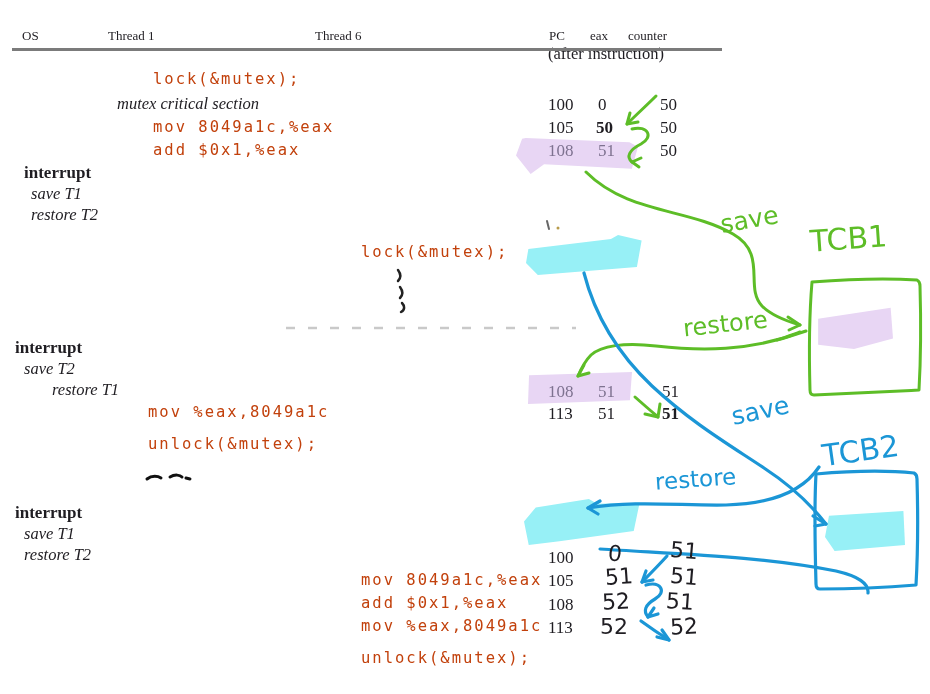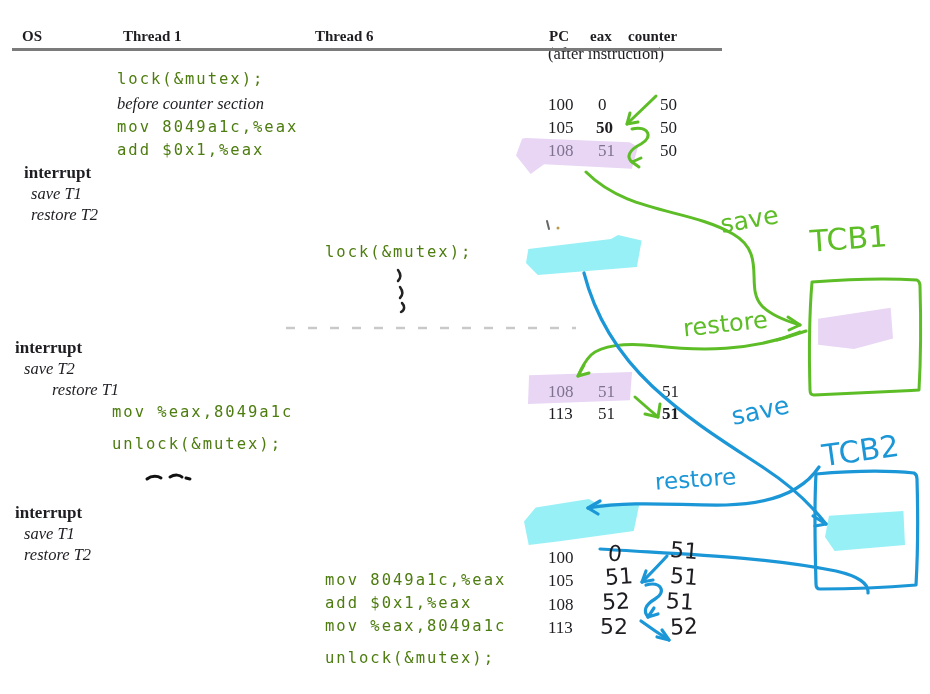--- a/index.html
+++ b/index.html
@@ -1,23 +1,23 @@
 <!DOCTYPE html>
 <html><head>
 <meta charset="utf-8">
 <style>
   html,body{margin:0;padding:0;background:#fff;}
   .stage{position:relative;width:930px;height:694px;background:#ffffff;overflow:hidden;
          font-family:"Liberation Serif",serif;color:#1f1d22;}
   .abs{position:absolute;white-space:pre;line-height:1;}
-  .hdr{font-weight:bold;font-size:15px;z-index:2;}
+  .hdr{font-weight:normal;font-size:13px;z-index:2;}
   .plain{font-size:16.5px;z-index:2;}
   .ital{font-style:italic;font-size:16.5px;z-index:2;}
   .bital{font-weight:bold;font-size:17px;z-index:2;}
-  .mono{font-family:"DejaVu Sans Mono",monospace;font-size:15.5px;letter-spacing:2px;color:#4d7c0f;z-index:2;}
+  .mono{font-family:"DejaVu Sans Mono",monospace;font-size:15.5px;letter-spacing:2px;color:#c2410c;z-index:2;margin-left:36px;}
   .num{font-size:17px;z-index:2;}
   .b{font-weight:bold;}
   .muted{color:#7e7290;}
   .hand{font-family:"DejaVu Sans",sans-serif;z-index:5;}
   .ink-g{color:#5dbd27;}
   .ink-b{color:#1b96d6;}
   .hl{position:absolute;z-index:1;}
   .purple{background:#e8d6f4;}
   .cyan{background:#97f0f6;}
   .rule{position:absolute;background:#7b7b7b;z-index:2;}
@@ -36,29 +36,29 @@
               clip-path:polygon(4% 28%, 97% 2%, 100% 75%, 50% 100%, 4% 90%);"></div>
   <div class="hl cyan" style="left:526px;top:235px;width:118px;height:40px;
               clip-path:polygon(2% 35%, 72% 10%, 78% 0%, 98% 14%, 94% 80%, 10% 100%, 0% 70%);"></div>
   <div class="hl cyan" style="left:524px;top:498px;width:118px;height:47px;
               clip-path:polygon(10% 20%, 55% 2%, 62% 12%, 98% 10%, 93% 70%, 30% 92%, 4% 100%, 0% 50%);"></div>
   <div class="hl cyan" style="left:825px;top:511px;width:80px;height:40px;
               clip-path:polygon(5% 12%, 98% 0%, 100% 85%, 12% 100%, 0% 65%);"></div>
 
   <span class="abs plain" style="left:548px;top:6px;margin-top:40px;">(after instruction)</span>
   <span class="abs hdr" style="left:22px;top:29px;">OS</span>
-  <span class="abs hdr" style="left:123px;top:29px;">Thread 1</span>
+  <span class="abs hdr" style="left:108px;top:29px;">Thread 1</span>
   <span class="abs hdr" style="left:315px;top:29px;">Thread 6</span>
   <span class="abs hdr" style="left:549px;top:29px;">PC</span>
   <span class="abs hdr" style="left:590px;top:29px;">eax</span>
   <span class="abs hdr" style="left:628px;top:29px;">counter</span>
   <div class="rule" style="left:12px;top:48px;width:710px;height:2.5px;"></div>
 
   <span class="abs mono" style="left:117px;top:72px;">lock(&amp;mutex);</span>
-  <span class="abs ital" style="left:117px;top:96px;">before counter section</span>
+  <span class="abs ital" style="left:117px;top:96px;">mutex critical section</span>
   <span class="abs mono" style="left:117px;top:120px;">mov 8049a1c,%eax</span>
   <span class="abs mono" style="left:117px;top:143px;">add $0x1,%eax</span>
 
   <span class="abs num" style="left:548px;top:96px;">100</span>
   <span class="abs num" style="left:598px;top:96px;">0</span>
   <span class="abs num" style="left:660px;top:96px;">50</span>
   <span class="abs num" style="left:548px;top:119px;">105</span>
   <span class="abs num b" style="left:596px;top:119px;">50</span>
   <span class="abs num" style="left:660px;top:119px;">50</span>
   <span class="abs num muted" style="left:548px;top:142px;">108</span>

